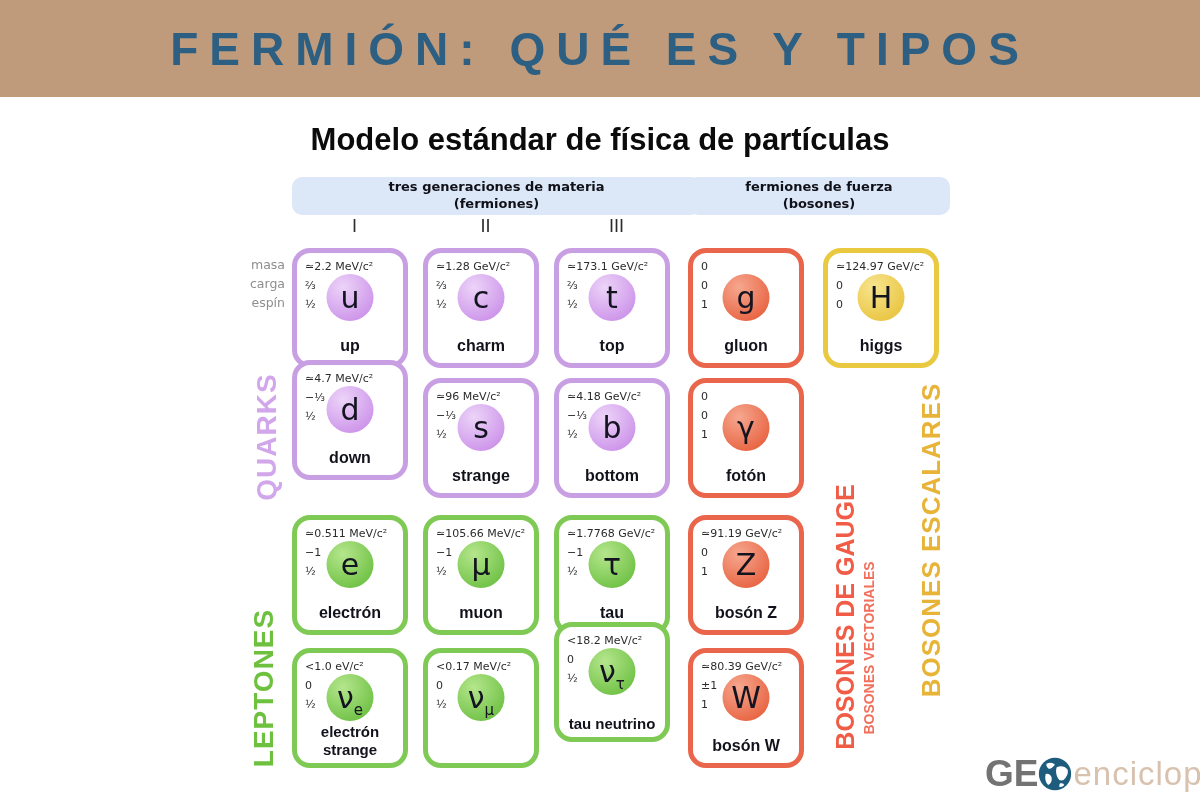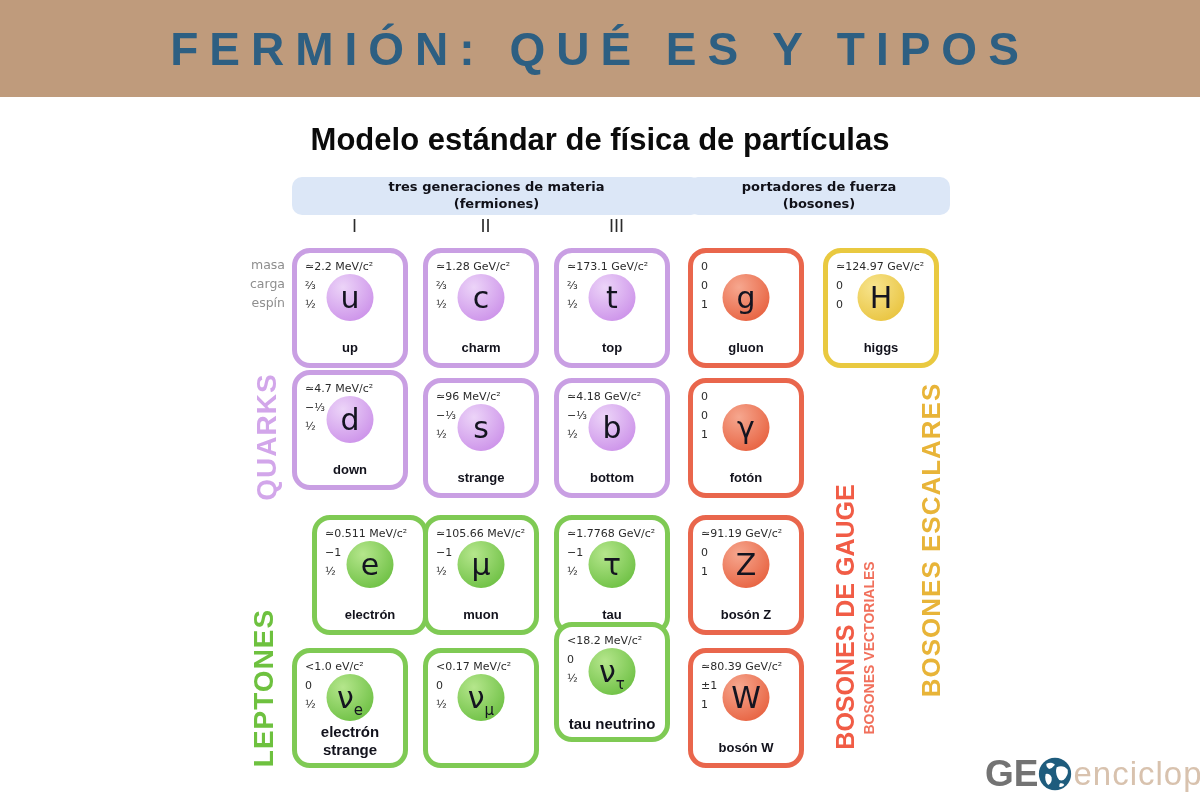--- a/index.html
+++ b/index.html
@@ -40,21 +40,21 @@
   .stats{position:absolute;left:8px;top:4px;font-size:11px;line-height:19px;color:#2b2b2b;white-space:nowrap;}
   .orb{position:absolute;left:50%;top:21px;transform:translateX(-50%);width:47px;height:47px;border-radius:50%;
        display:flex;align-items:center;justify-content:center;}
   .purple .orb{background:radial-gradient(circle at 35% 28%,#ecd4f8,#c583e6);}
   .green  .orb{background:radial-gradient(circle at 35% 28%,#b5e68c,#5eb834);}
   .red    .orb{background:radial-gradient(circle at 35% 28%,#f6a78f,#e4532f);}
   .yellow .orb{background:radial-gradient(circle at 35% 28%,#f7e48e,#e6bd2e);}
   .sym{font-size:30px;color:#141420;line-height:1;}
   .sym sub{font-size:15px;line-height:0;}
   .pname{position:absolute;left:0;bottom:8px;width:100%;text-align:center;font-weight:700;
-         font-size:13px;color:#12121c;font-family:"Liberation Sans",sans-serif;}
+         font-size:16px;color:#12121c;font-family:"Liberation Sans",sans-serif;}
   .pname.two-line{bottom:4px;font-size:15px;line-height:1.2;padding:0 6px;box-sizing:border-box;}
 
   
   .vlabel{position:absolute;white-space:nowrap;font-weight:700;
           transform:translate(-50%,-50%) rotate(-90deg);font-family:"Liberation Sans",sans-serif;}
   .v-quarks    {left:267px;top:437px;font-size:28px;letter-spacing:1px;color:#d2a6ea;}
   .v-leptones  {left:264px;top:688px;font-size:28px;letter-spacing:1px;color:#6ec13f;}
   .v-gauge     {left:845px;top:617px;font-size:25px;color:#f15c46;}
   .v-vector    {left:869px;top:648px;font-size:14px;color:#f1705c;}
   .v-escalares {left:931px;top:540px;font-size:26px;letter-spacing:1px;color:#e8b438;}
@@ -75,21 +75,21 @@
     <h1>FERMIÓN: QUÉ ES Y TIPOS</h1>
   </div>
 
   <div class="dtitle">Modelo estándar de física de partículas</div>
 
   <div class="pill pill-fermions">
     <span>tres generaciones de materia</span>
     <span>(fermiones)</span>
   </div>
   <div class="pill pill-bosons">
-    <span>portadores de fuerza</span>
+    <span>fermiones de fuerza</span>
     <span>(bosones)</span>
   </div>
 
   <div class="gen" style="left:292px;">I</div>
   <div class="gen" style="left:423px;">II</div>
   <div class="gen" style="left:554px;">III</div>
 
   <div class="props">
     <div>masa</div>
     <div>carga</div>
@@ -149,21 +149,21 @@
       <div>≃124.97 GeV/c²</div>
       <div>0</div>
       <div>0</div>
     </div>
     <div class="orb">
         <span class="sym">H</span>
       </div>
     <div class="pname">higgs</div>
   </div>
 
-  <div class="card purple" style="left:292px;top:370px;">
+  <div class="card purple" style="left:292px;top:360px;">
     <div class="stats">
       <div>≃4.7 MeV/c²</div>
       <div>−⅓</div>
       <div>½</div>
     </div>
     <div class="orb">
         <span class="sym">d</span>
       </div>
     <div class="pname">down</div>
   </div>
@@ -197,21 +197,21 @@
       <div>0</div>
       <div>0</div>
       <div>1</div>
     </div>
     <div class="orb">
         <span class="sym">γ</span>
       </div>
     <div class="pname">fotón</div>
   </div>
 
-  <div class="card green" style="left:292px;top:515px;margin-left:20px;">
+  <div class="card green" style="left:292px;top:515px;">
     <div class="stats">
       <div>≃0.511 MeV/c²</div>
       <div>−1</div>
       <div>½</div>
     </div>
     <div class="orb">
         <span class="sym">e</span>
       </div>
     <div class="pname">electrón</div>
   </div>

